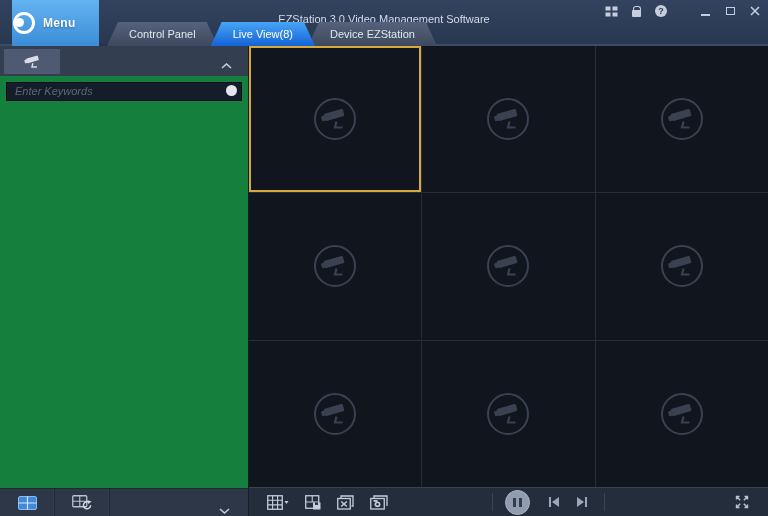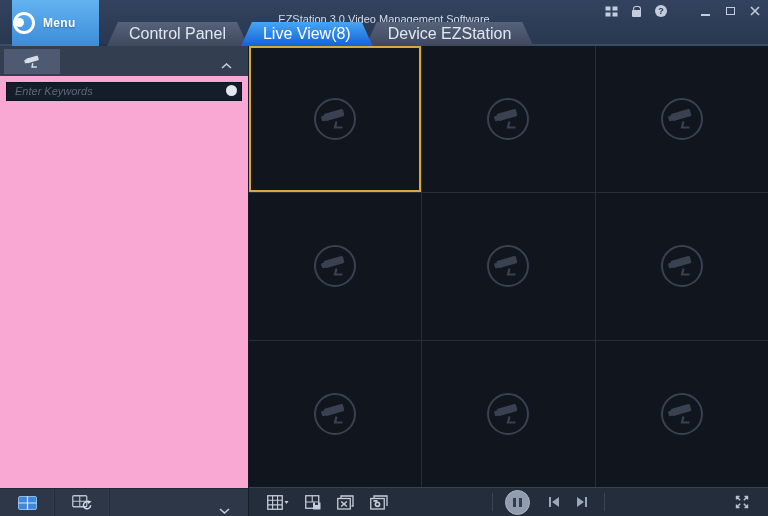--- a/index.html
+++ b/index.html
@@ -36,30 +36,30 @@
   .lock-body::before { content:""; position:absolute; left:1.5px; top:-4px;
     width:6px; height:5px; border:1.5px solid #c4cddb; border-bottom:none;
     border-radius:3px 3px 0 0; }
   .ctl-gap { width:8px; }
   .min-bar { width:9px; height:2px; background:#c4cddb; margin-top:7px; }
   .max-box { width:9px; height:8px; border:1.5px solid #c4cddb; }
 
   
   .tabs { position:absolute; left:114px; bottom:0; height:24px; display:flex; z-index:2; }
   .tab { height:24px; display:flex; align-items:center; justify-content:center;
-    padding:0 22px; margin-left:-7px; cursor:pointer; font-size:16px; color:#e1e7f0;
+    padding:0 22px; margin-left:-7px; cursor:pointer; font-size:11px; color:#e1e7f0;
     background:linear-gradient(#56627b,#3e495e);
     clip-path:polygon(11px 0, calc(100% - 11px) 0, 100% 100%, 0 100%); }
   .tab.active { background:linear-gradient(#47a5f5,#1463d6); color:#fff; z-index:3; }
 
   
   .app { display:flex; height:470px; }
 
   
-  .sidebar { width:249px; background:#f9a8d4; display:flex; flex-direction:column;
+  .sidebar { width:249px; background:#15803d; display:flex; flex-direction:column;
     border-right:1px solid #161c28; }
   .side-head { height:30px; background:#343e51; position:relative; flex:0 0 auto; }
   .cam-tab { position:absolute; left:4px; top:3px; width:56px; height:25px;
     background:#4d5a72; display:flex; align-items:center; justify-content:center;
     cursor:pointer; }
   .side-collapse { position:absolute; right:16px; top:9px; cursor:pointer; }
   .search-row { position:relative; margin:5px 6px 4px 6px; flex:0 0 auto; }
   .search-input { width:100%; height:19px; background:#161d2a;
     border:1px solid #0d1320; color:#aeb7c6; font-size:11px; font-style:italic;
     padding:0 22px 0 8px; outline:none; }

